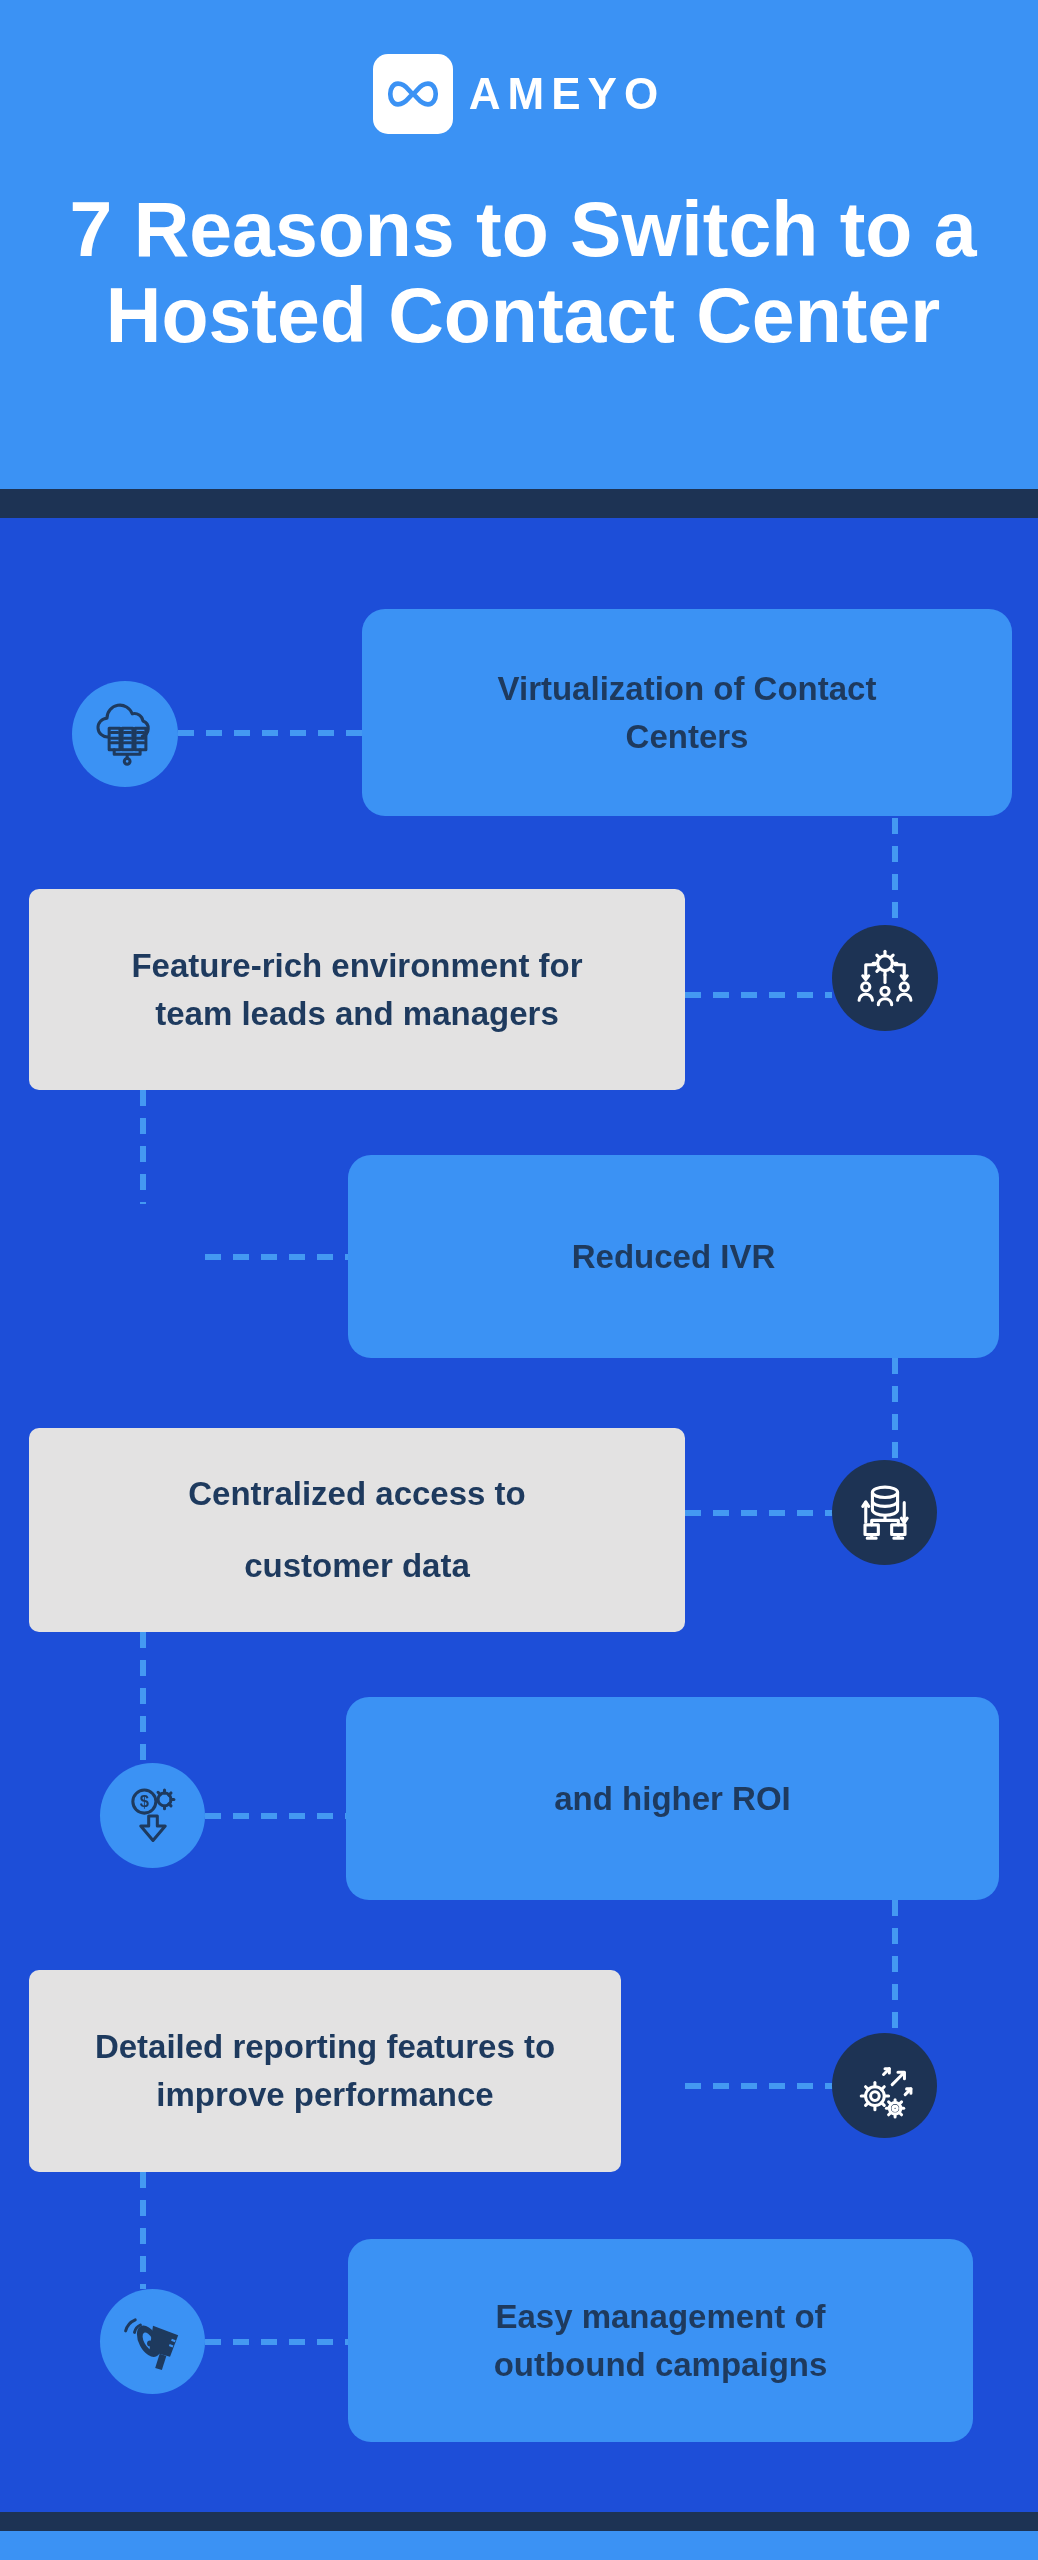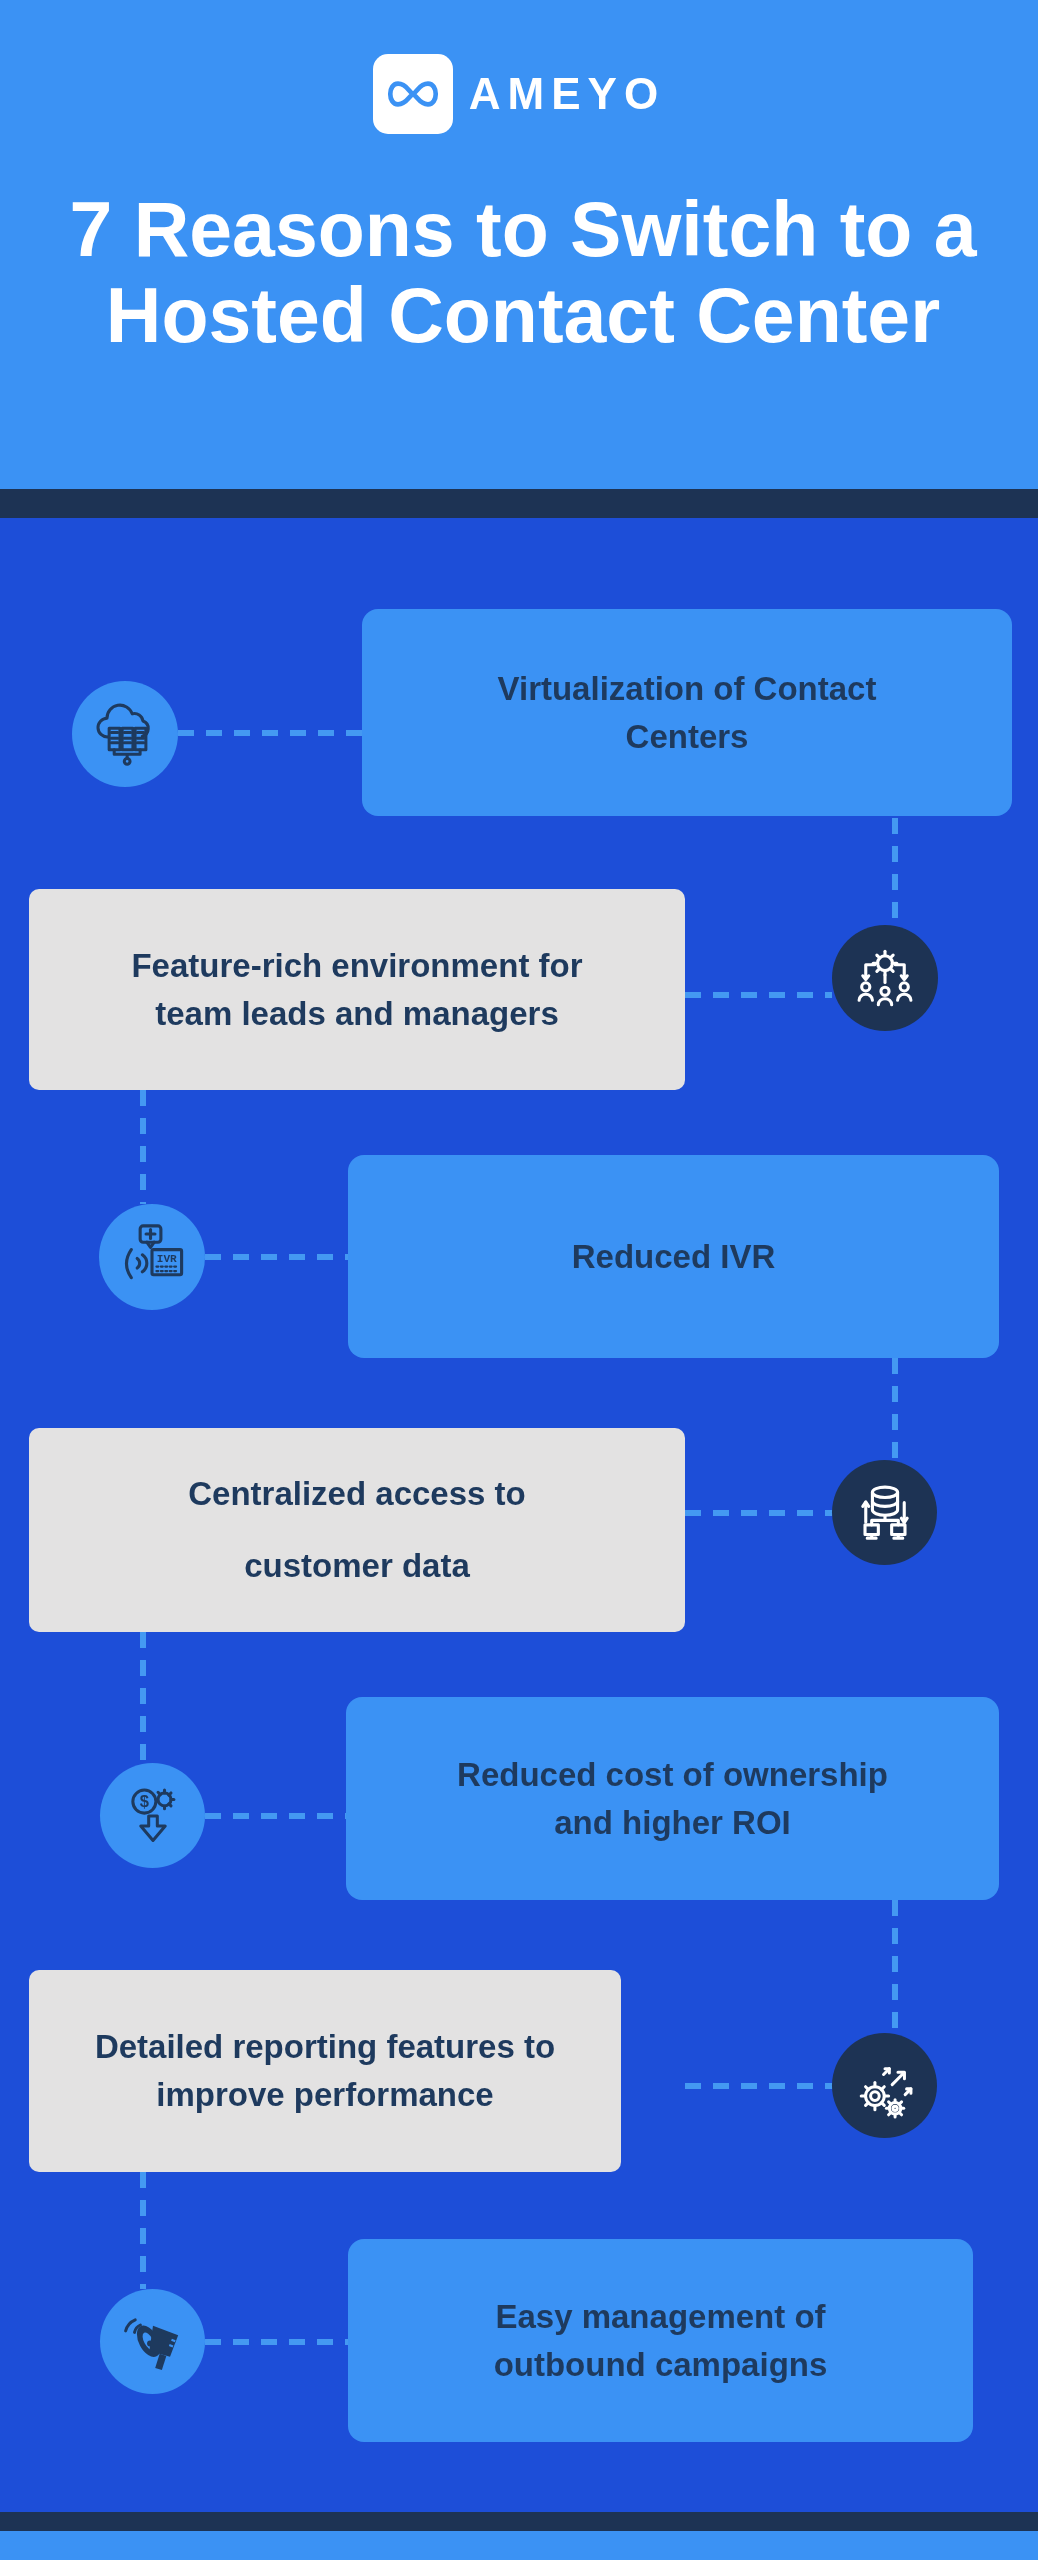--- a/index.html
+++ b/index.html
@@ -20,21 +20,21 @@
   .brand-box{width:80px;height:80px;background:#ffffff;border-radius:15px;display:flex;align-items:center;justify-content:center;}
   .brand-box svg{width:60px;height:34px;display:block;}
   .wordmark{color:#ffffff;font-size:44px;font-weight:700;letter-spacing:7px;}
   .title{position:absolute;left:4px;top:186px;width:1038px;text-align:center;color:#ffffff;
          font-size:77px;font-weight:700;line-height:1.12;letter-spacing:0px;}
   .divider{position:absolute;left:0;top:489px;width:1038px;height:29px;background:var(--navy);}
 
   
   .card{position:absolute;display:flex;flex-direction:column;justify-content:center;align-items:center;
         text-align:center;color:var(--text-navy);font-weight:700;font-size:33px;line-height:1.44;}
-  .card-blue{background:var(--blue);border-radius:16px;}
+  .card-blue{background:var(--blue);border-radius:23px;}
   .card-gray{background:var(--gray);border-radius:10px;}
 
   
   .icon-circle{position:absolute;border-radius:50%;display:flex;align-items:center;justify-content:center;}
   .icon-circle svg{display:block;}
   .circle-blue{background:var(--blue);}
   .circle-navy{background:var(--navy);}
 
   
   .dash-h{position:absolute;height:6px;
@@ -124,37 +124,20 @@
           <path d="M15 80 a9 8 0 0 1 18 0"></path>
         <circle cx="76" cy="62" r="5.5"></circle>
           <path d="M67 80 a9 8 0 0 1 18 0"></path>
         <circle cx="50" cy="68" r="5.5"></circle>
           <path d="M41 86 a9 8 0 0 1 18 0"></path>
       </g>
     </svg>
   </div>
   <div class="dash-v" style="left:140px;top:1090px;height:114px;"></div>
 
-  <div class="icon-circle circle-blue" style="left:99px;top:1204px;width:106px;height:106px;">
-    <svg viewBox="0 0 100 100" width="74" height="74">
-      <g class="stroke-navy">
-        <rect x="34" y="8" width="28" height="22" rx="4"></rect>
-        <line x1="48" y1="13" x2="48" y2="25"></line>
-          <line x1="42" y1="19" x2="54" y2="19"></line>
-        <path d="M43 30 L48 37 L53 30"></path>
-        <rect x="50" y="40" width="40" height="34" rx="2"></rect>
-        <path d="M30 52 a8 8 0 0 1 0 13"></path>
-        <path d="M37 47 a14 14 0 0 1 0 23"></path>
-        <path d="M22 40 q-13 19 0 38"></path>
-        <line x1="56" y1="63" x2="84" y2="63" stroke-dasharray="2.5 3.5" stroke-width="3"></line>
-        <line x1="56" y1="69" x2="84" y2="69" stroke-dasharray="2.5 3.5" stroke-width="3"></line>
-      </g>
-      <text x="70" y="57" text-anchor="middle" font-size="15" font-weight="bold" fill="#1E3A5E" font-family="Liberation Mono, monospace">IVR</text>
-    </svg>
-  </div>
   <div class="dash-h" style="left:205px;top:1254px;width:143px;"></div>
   <div class="card card-blue" style="left:348px;top:1155px;width:651px;height:203px;padding:0 70px;">
     <div>Reduced IVR</div>
   </div>
   <div class="dash-v" style="left:892px;top:1358px;height:102px;"></div>
 
   <div class="card card-gray" style="left:29px;top:1428px;width:656px;height:204px;padding:0 55px;gap:24px;">
     <div>Centralized access to</div>
     <div>customer data</div>
   </div>
@@ -190,21 +173,20 @@
         <line x1="72" y1="21" x2="75" y2="18"></line>
           <line x1="60" y1="20" x2="57" y2="17"></line>
         <circle cx="38" cy="30" r="16"></circle>
         <path d="M44 50 V64 H33 L50 84 L67 64 H56 V50 Z"></path>
       </g>
       <text x="38" y="38" text-anchor="middle" font-size="23" font-weight="bold" fill="#1E3A5E" font-family="Liberation Sans, sans-serif">$</text>
     </svg>
   </div>
   <div class="dash-h" style="left:205px;top:1813px;width:141px;"></div>
   <div class="card card-blue" style="left:346px;top:1697px;width:653px;height:203px;padding:0 70px;">
-    <div>Reduced cost of ownership</div>
     <div>and higher ROI</div>
   </div>
   <div class="dash-v" style="left:892px;top:1900px;height:133px;"></div>
 
   <div class="card card-gray" style="left:29px;top:1970px;width:592px;height:202px;padding:0 55px;">
     <div>Detailed reporting features to</div>
     <div>improve performance</div>
   </div>
   <div class="dash-h" style="left:685px;top:2083px;width:147px;"></div>
   <div class="icon-circle circle-navy" style="left:832px;top:2033px;width:105px;height:105px;">

